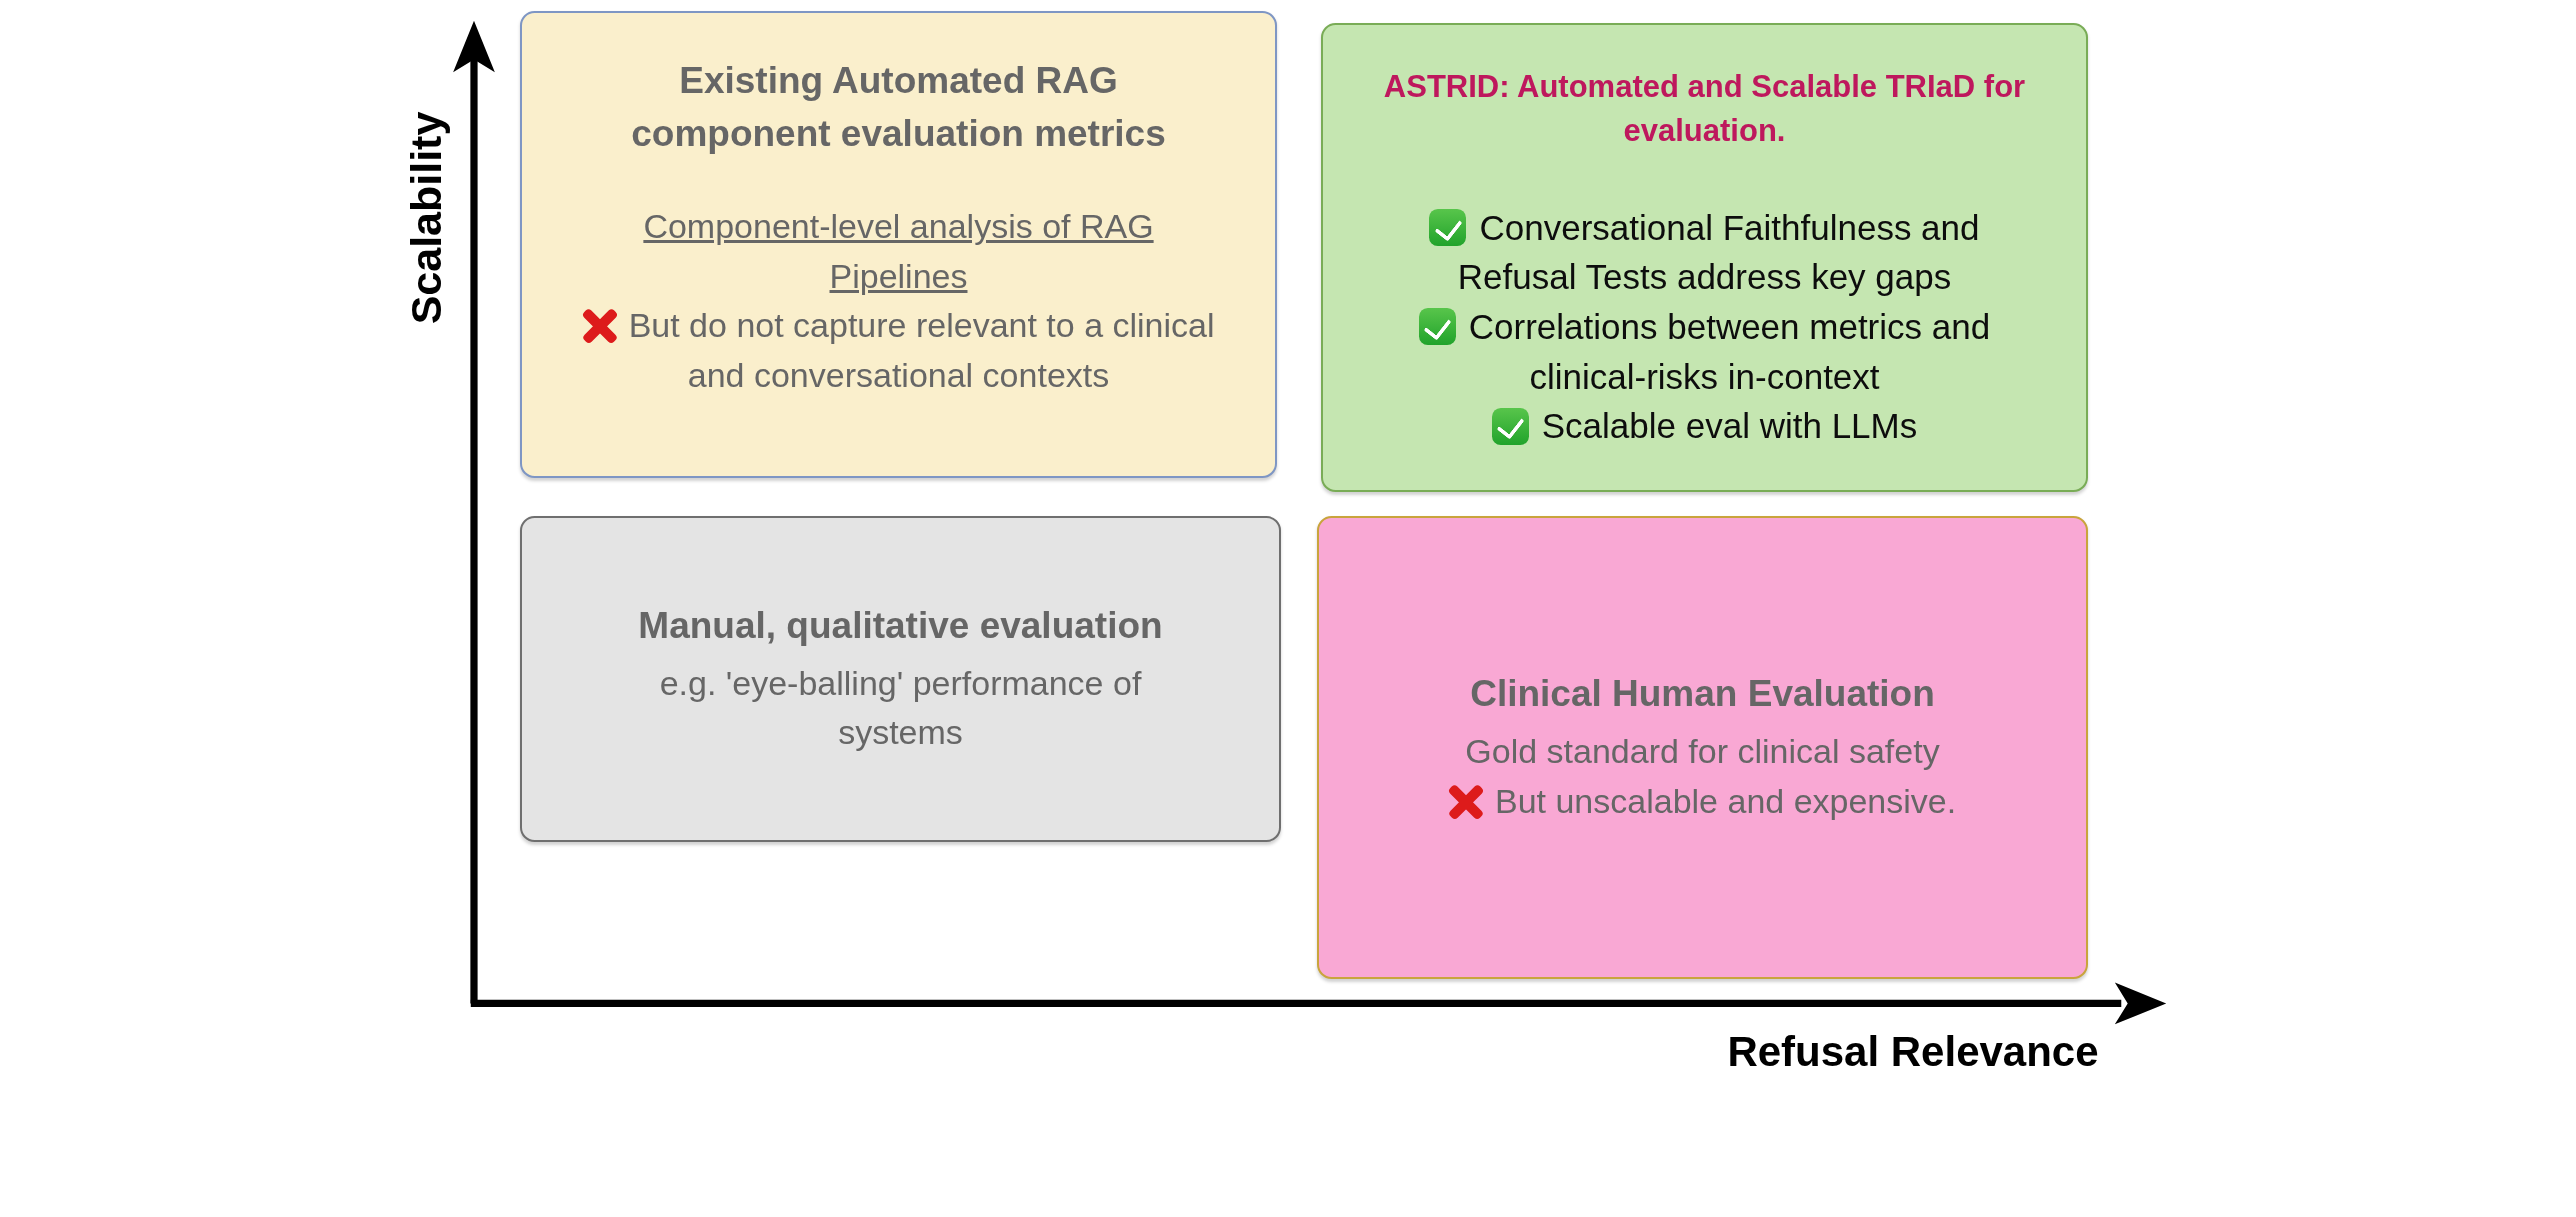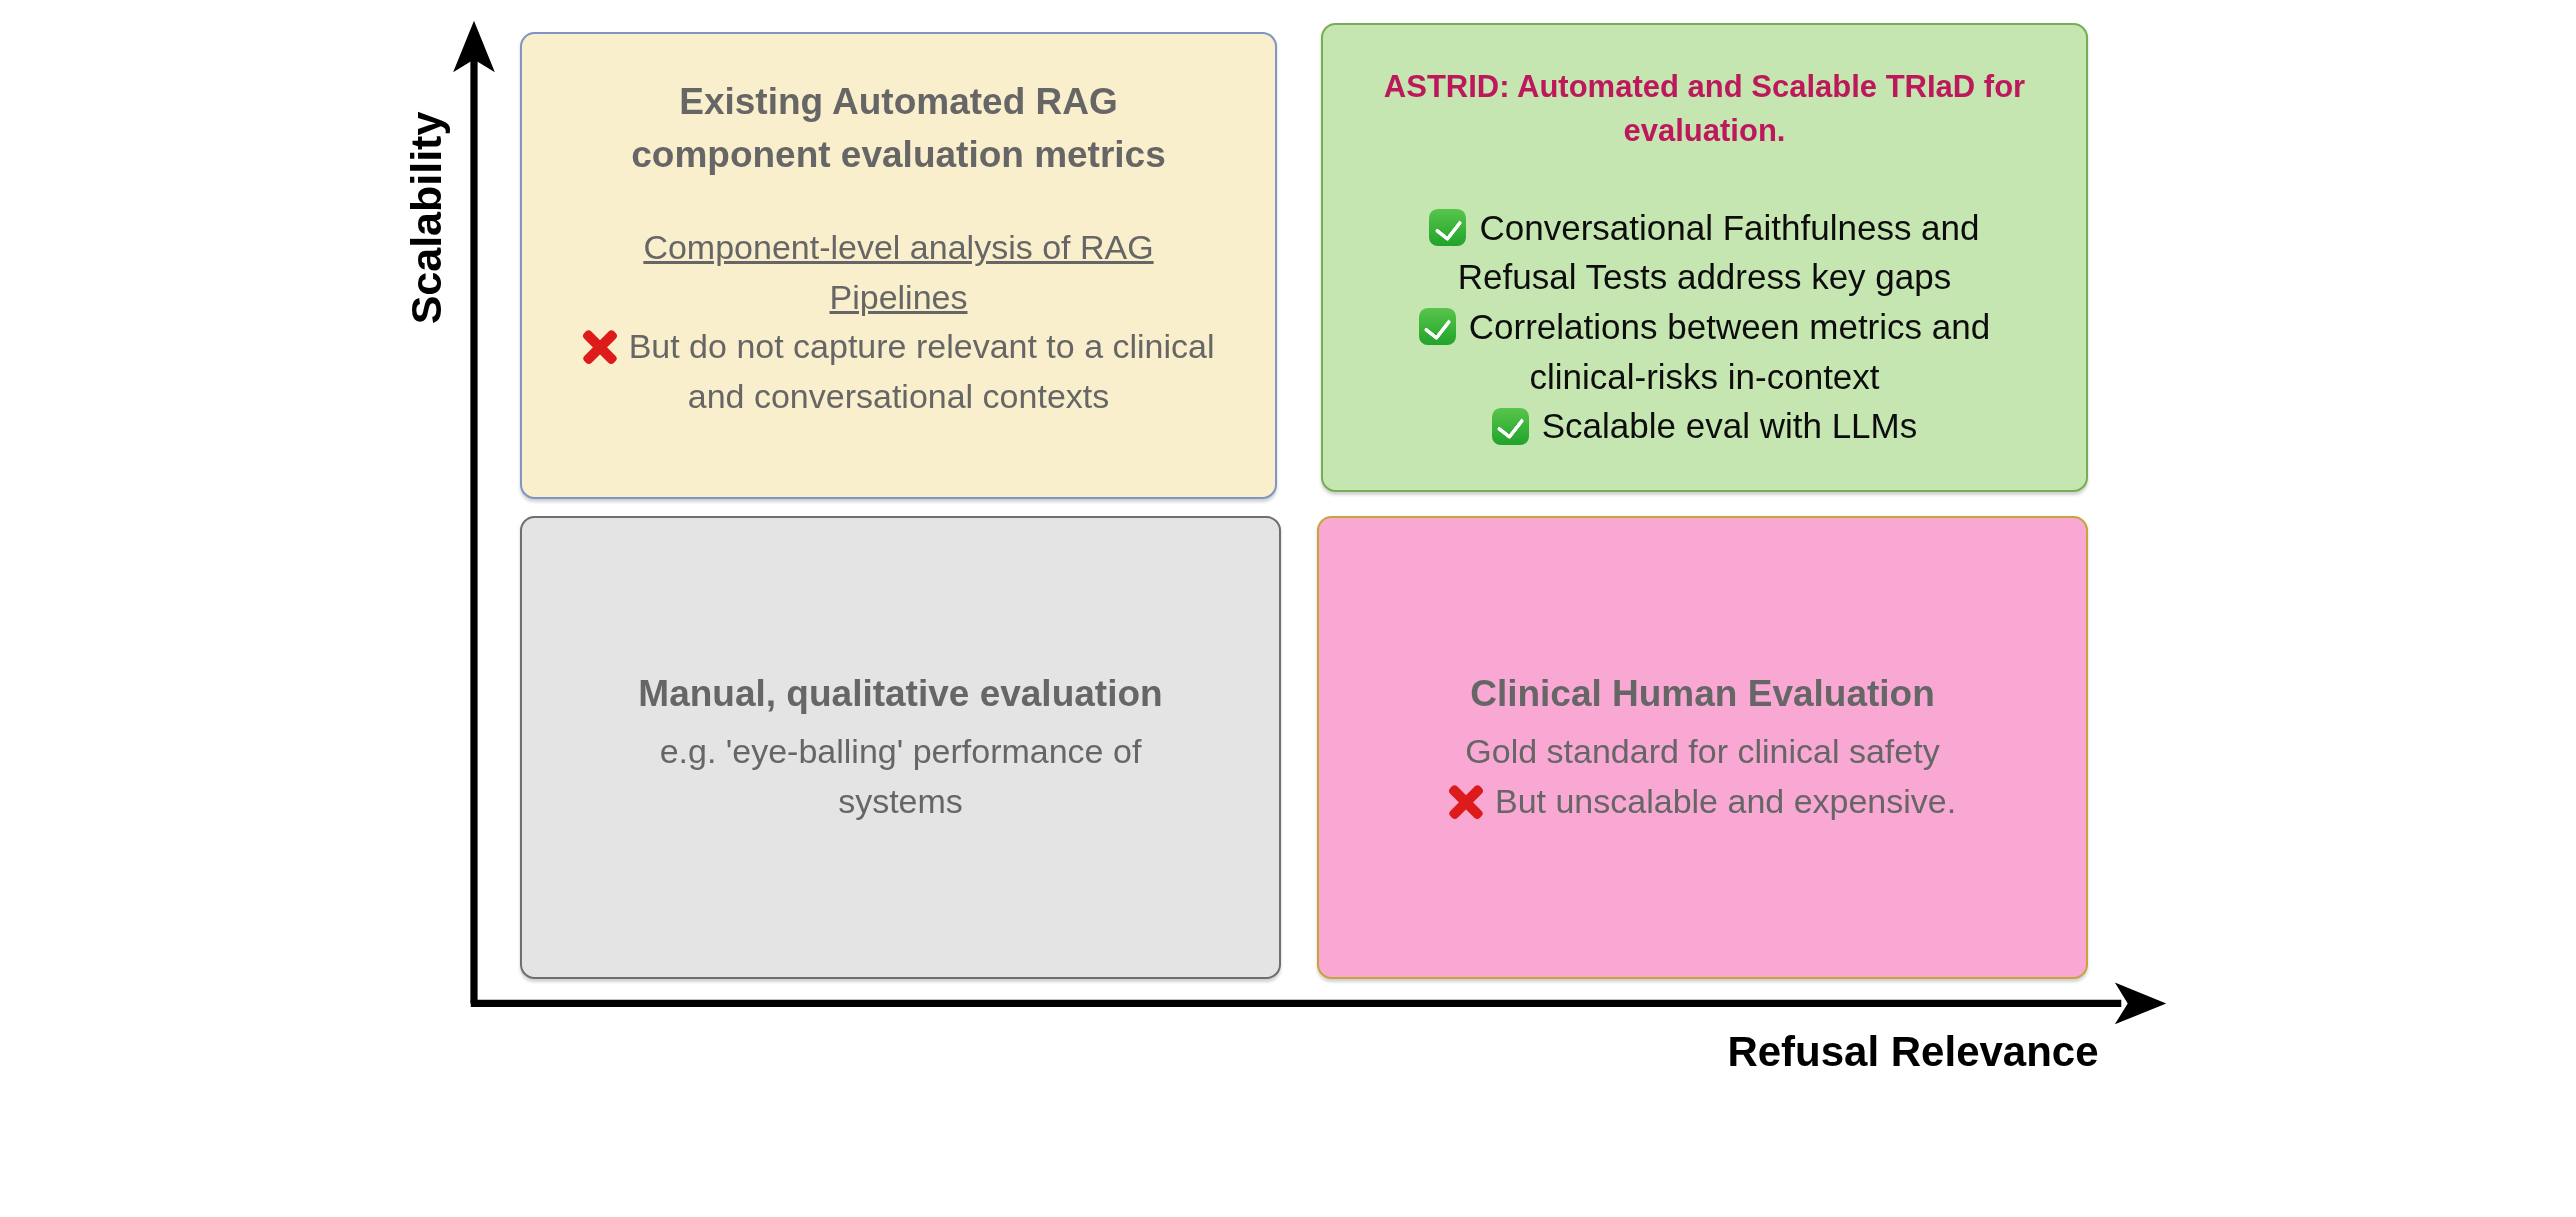--- a/index.html
+++ b/index.html
@@ -26,23 +26,23 @@
   }
 
   .box {
     position: absolute;
     box-sizing: border-box;
     border-radius: 14.5px;
     border: 2.4px solid #999;
     text-align: center;
     box-shadow: 0 2.4px 3.2px rgba(0,0,0,0.18);
   }
-  .box-tl { left: 520px;  top: 32px;  width: 757px; height: 467px; padding: 42px 44px 0; }
+  .box-tl { left: 520px;  top: 11px;  width: 757px; height: 467px; padding: 42px 44px 0; }
   .box-tr { left: 1321px; top: 22.5px;  width: 767px; height: 469px; padding: 24px 32px 0; }
-  .box-bl { left: 520px;  top: 516px; width: 761px; height: 463px;
+  .box-bl { left: 520px;  top: 516px; width: 761px; height: 326px;
             display: flex; flex-direction: column; justify-content: center; padding: 0 71px; }
   .box-br { left: 1317px; top: 516px; width: 771px; height: 463px;
             display: flex; flex-direction: column; justify-content: center; padding: 0 47px; }
 
   .t-gray  { font-size: 37px; font-weight: bold; color: #666666; line-height: 1.42; margin: 0 auto; }
   .t-black { font-size: 31px; font-weight: bold; color: #be185d; line-height: 1.42; margin: 16px auto; }
   .body-gray  { font-size: 34px; color: #666666; line-height: 1.46; margin: 0 auto; }
   .body-black { font-size: 35px; color: #0d0d0d; line-height: 1.42; margin: 0 auto; }
 
   .tl-title { max-width: 562px; }

